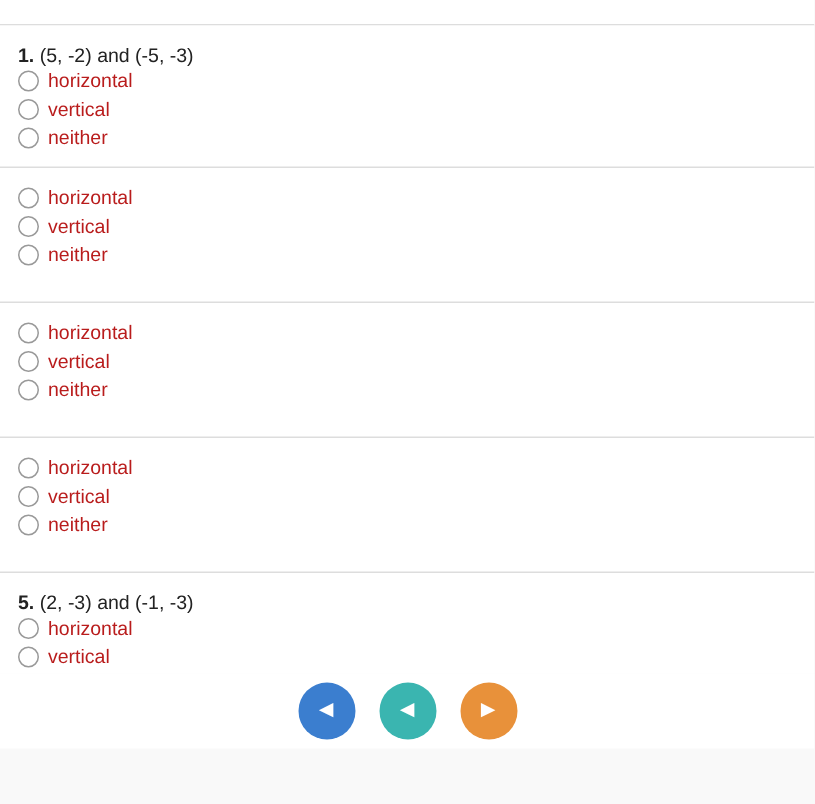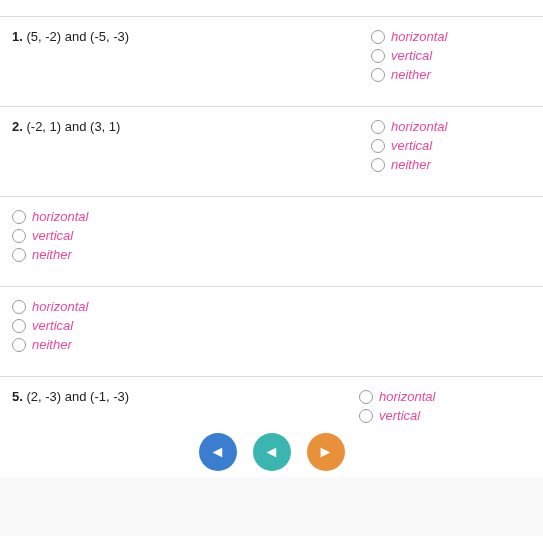--- a/index.html
+++ b/index.html
@@ -25,26 +25,25 @@
       background: #fff;
       line-height: 1.5;
     }
 
     .instructions em {
       font-style: italic;
     }
 
     .question-block {
       display: flex;
-      flex-direction: row;
+      flex-direction: column;
       border-bottom: 1px solid #ddd;
       background: #fff;
       padding: 10px 12px 12px 12px;
       min-height: 90px;
-      gap: 24px;
     }
 
     .question-block:nth-child(odd) {
       background: #fff;
     }
 
     .question-left {
       flex: 1;
       padding-top: 2px;
     }
@@ -80,22 +79,21 @@
       height: 14px;
       border-radius: 50%;
       border: 1.5px solid #999;
       background: #fff;
       flex-shrink: 0;
       display: inline-block;
     }
 
     .radio-label {
       font-size: 13px;
-      color: #ec4899;
-      font-style: italic;
+      color: #b91c1c;
     }
 
     .bottom-bar {
       display: flex;
       justify-content: center;
       align-items: flex-end;
       padding: 6px 12px;
       background: #fff;
       gap: 16px;
     }
@@ -121,21 +119,21 @@
     .btn-teal {
       background: #3ab5b0;
     }
 
     .btn-orange {
       background: #e8913a;
     }
 
     .partial-question {
       display: flex;
-      flex-direction: row;
+      flex-direction: column;
       background: #fff;
       padding: 10px 24px 4px 12px;
     }
 
     .partial-left {
       flex: 1;
       padding-top: 2px;
     }
 
     .partial-right {
@@ -165,21 +163,20 @@
           <span class="radio-circle"></span>
           <span class="radio-label">vertical</span>
         </label>
         <label class="radio-option">
           <span class="radio-circle"></span>
           <span class="radio-label">neither</span>
         </label>
       </div>
     </div>
     <div class="question-block">
-      <div class="question-left"><span class="question-number">2.  </span><span class="question-text">(-2, 1) and (3, 1)</span></div>
       <div class="question-right">
         <label class="radio-option">
           <span class="radio-circle"></span>
           <span class="radio-label">horizontal</span>
         </label>
         <label class="radio-option">
           <span class="radio-circle"></span>
           <span class="radio-label">vertical</span>
         </label>
         <label class="radio-option">

